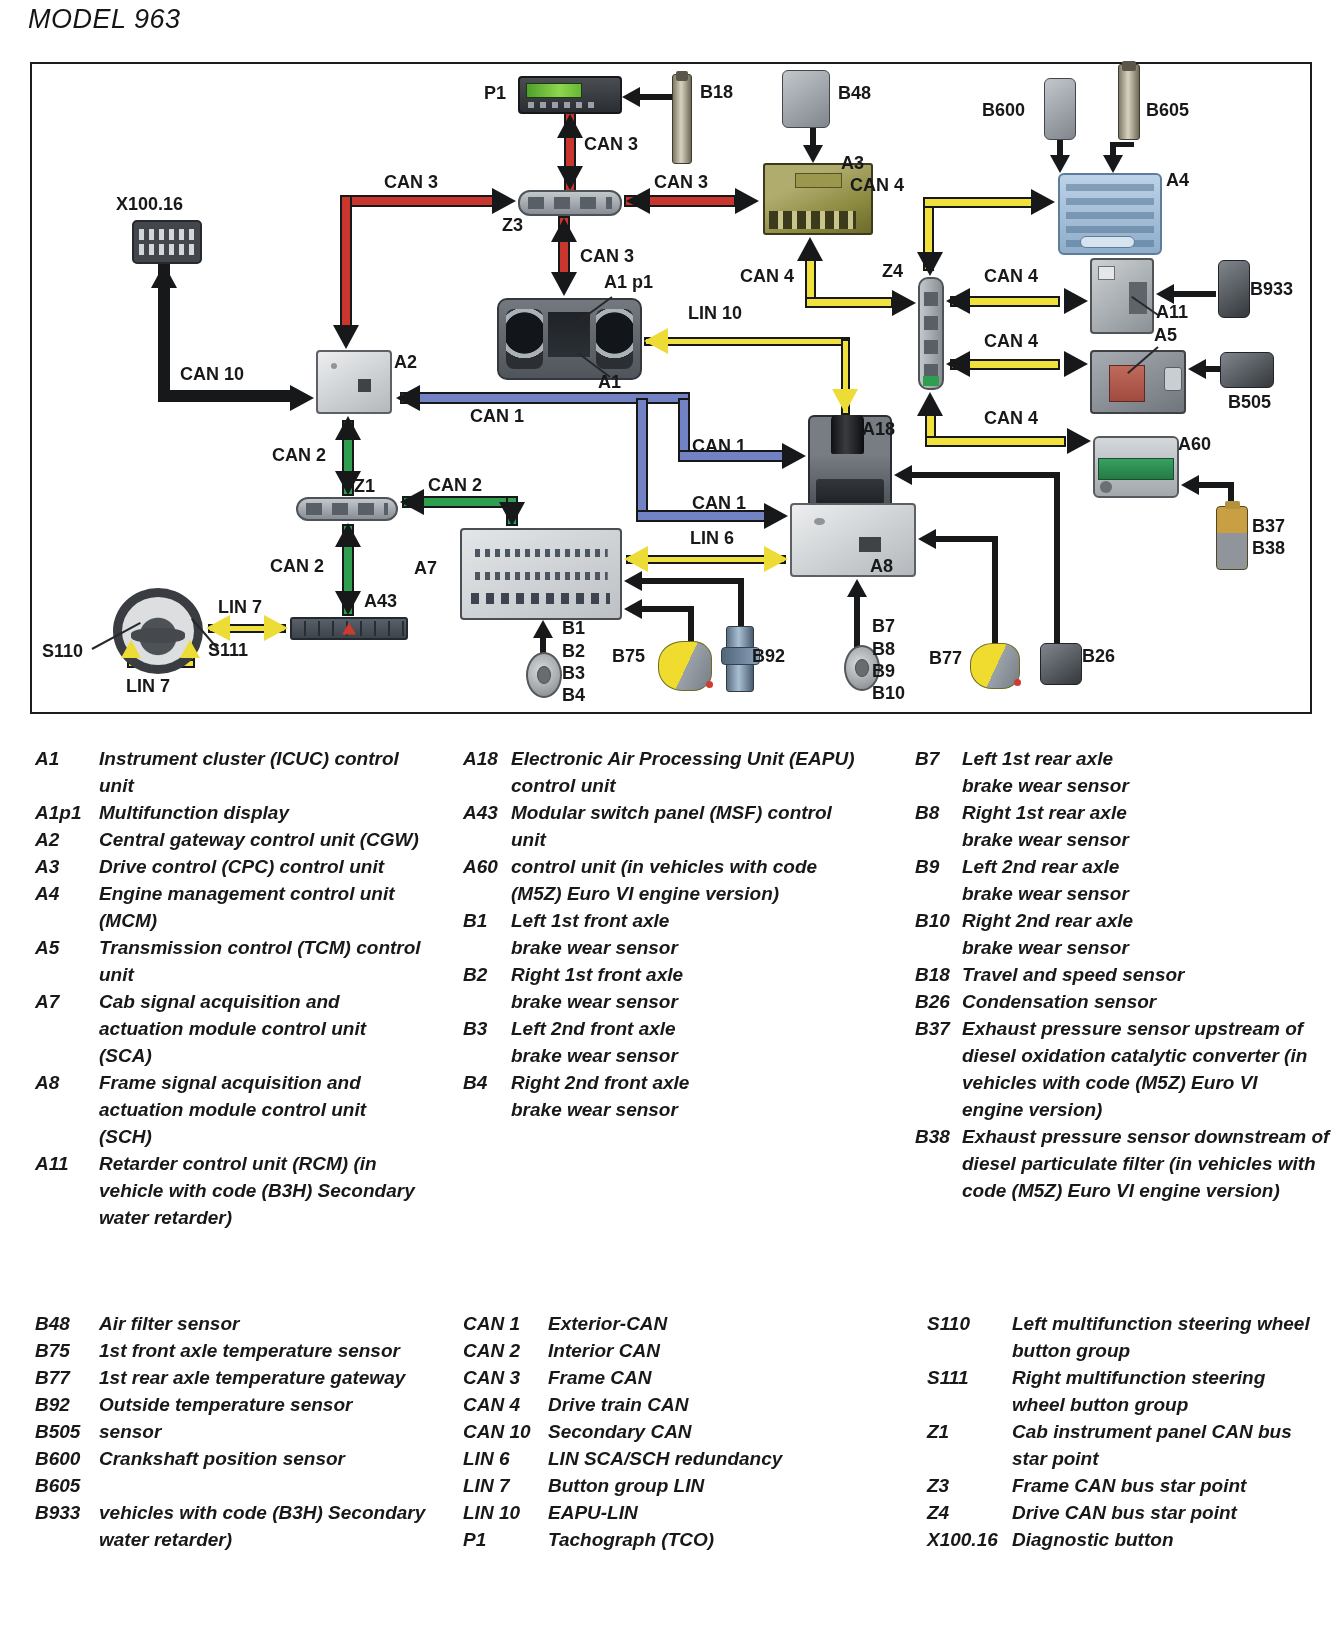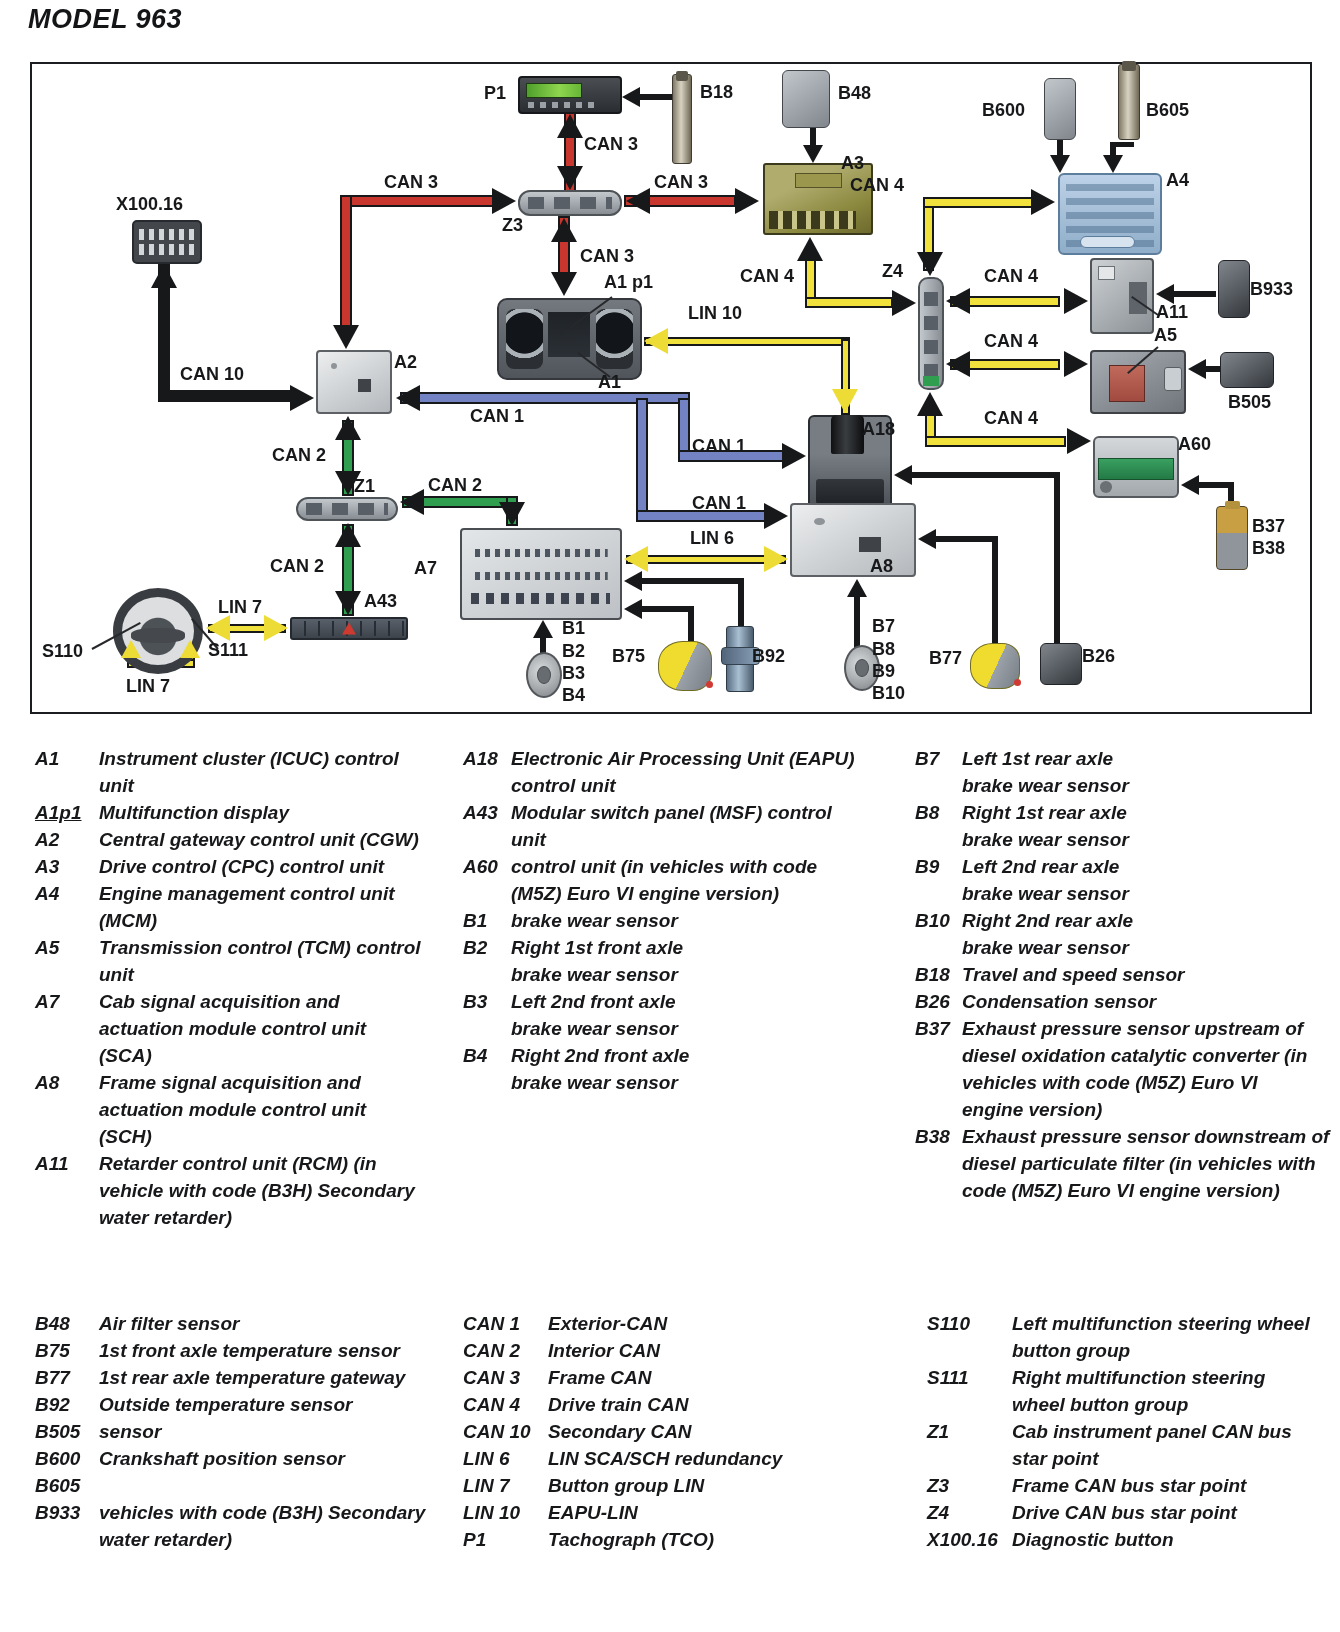--- a/index.html
+++ b/index.html
@@ -1,18 +1,18 @@
 <!DOCTYPE html>
 <html><head>
 <meta charset="utf-8">
 <style>
   html,body{margin:0;padding:0;background:#e8e8e8}
   .page{position:relative;width:1340px;height:1632px;background:#ffffff;overflow:hidden;
         font-family:"Liberation Sans",sans-serif;color:#17181a}
-  .title{position:absolute;left:28px;top:4px;margin:0;font-style:italic;font-weight:700;
+  .title{position:absolute;left:28px;top:4px;margin:0;font-style:italic;font-weight:400;
          font-size:27px;letter-spacing:.5px;color:#141517}
   .frame{position:absolute;border:2px solid #1b1d20;background:#fff;z-index:0}
   .seg{position:absolute;box-sizing:border-box;z-index:1}
   .c-r{background:#c9362e;border:2px solid #17181a}
   .c-b{background:#7282c2;border:2px solid #17181a}
   .c-g{background:#2f9e4f;border:2px solid #17181a}
   .c-y{background:#f0e13d;border:2px solid #17181a}
   .c-k{background:#17181a}
   .c-w{background:#17181a}
   .ah{position:absolute;width:0;height:0;z-index:3}
@@ -91,21 +91,21 @@
   <div class="legend" style="top: 745px;">
       <div class="lcol" style="left: 35px;">
         <div class="lrow">
           <div class="lterm" style="width: 64px;">A1</div>
           <div class="ldef">
             <div class="ldefline">Instrument cluster (ICUC) control</div>
             <div class="ldefline">unit</div>
           </div>
         </div>
         <div class="lrow">
-          <div class="lterm" style="width: 64px; text-decoration: underline;">A1p1</div>
+          <div class="lterm" style="width: 64px;">A1p1</div>
           <div class="ldef">
             <div class="ldefline">Multifunction display</div>
           </div>
         </div>
         <div class="lrow">
           <div class="lterm" style="width: 64px;">A2</div>
           <div class="ldef">
             <div class="ldefline">Central gateway control unit (CGW)</div>
           </div>
         </div>
@@ -172,20 +172,21 @@
         <div class="lrow">
           <div class="lterm" style="width: 48px;">A60</div>
           <div class="ldef">
             <div class="ldefline">control unit (in vehicles with code</div>
             <div class="ldefline">(M5Z) Euro VI engine version)</div>
           </div>
         </div>
         <div class="lrow">
           <div class="lterm" style="width: 48px;">B1</div>
           <div class="ldef">
+            <div class="ldefline">Left 1st front axle</div>
             <div class="ldefline">brake wear sensor</div>
           </div>
         </div>
         <div class="lrow">
           <div class="lterm" style="width: 48px;">B2</div>
           <div class="ldef">
             <div class="ldefline">Right 1st front axle</div>
             <div class="ldefline">brake wear sensor</div>
           </div>
         </div>

